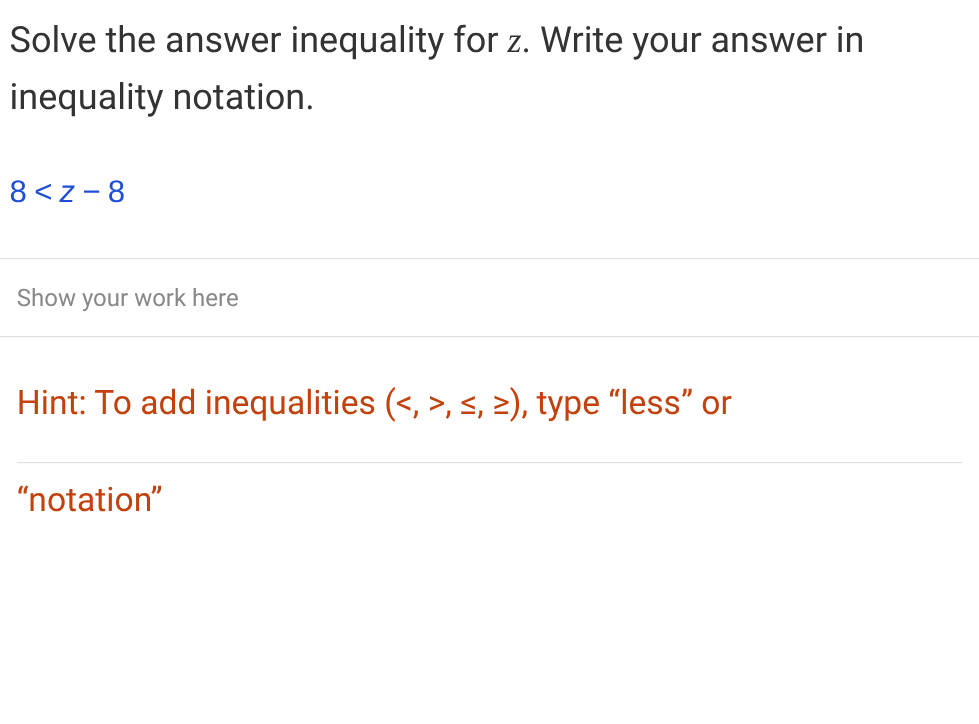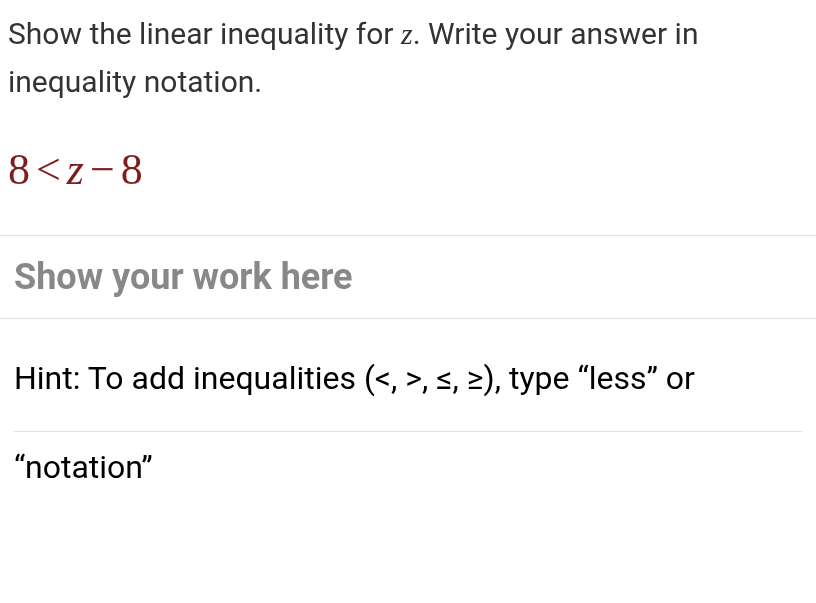--- a/index.html
+++ b/index.html
@@ -23,57 +23,57 @@
       line-height: 1.6;
       color: #333333;
       padding: 10px 8px 0 8px;
       font-weight: 400;
     }
     .math-var {
       font-style: italic;
       font-family: 'Times New Roman', serif;
     }
     .equation {
-      font-family: Liberation Serif, serif;
-      font-size: 44px;
+      font-family: Liberation Sans, sans-serif;
+      font-size: 26px;
       padding: 38px 8px 40px 8px;
-      color: #7f1d1d;
+      color: #1d4ed8;
     }
     .equation .var {
       font-style: italic;
     }
     .equation .op {
       padding: 0 6px;
     }
     .work-section {
       border-top: 1px solid #e0e0e0;
       border-bottom: 1px solid #e0e0e0;
       padding: 20px 14px;
-      font-size: 36px;
+      font-size: 20px;
       color: #888888;
-      font-weight: 700;
+      font-weight: 400;
     }
     .hint-section {
       padding: 24px 14px 0 14px;
-      font-size: 32px;
-      color: #000000;
+      font-size: 28px;
+      color: #c2410c;
       line-height: 2.2;
       font-weight: 400;
     }
     .hint-divider {
       border-top: 1px solid #e0e0e0;
       margin-top: 18px;
     }
   </style>
 </head>
 <body>
 
 <div class="container">
   <div class="problem-text">
-    <span>Show the linear inequality for </span><span class="math-var">z</span><span>. Write your answer in inequality notation.</span>
+    <span>Solve the answer inequality for </span><span class="math-var">z</span><span>. Write your answer in inequality notation.</span>
   </div>
 
   <div class="equation">
     <span>8</span><span class="op">&lt;</span><span class="var">z</span><span class="op">−</span><span>8</span>
   </div>
 
   <div class="work-section">
     <span>Show your work here</span>
   </div>
 

